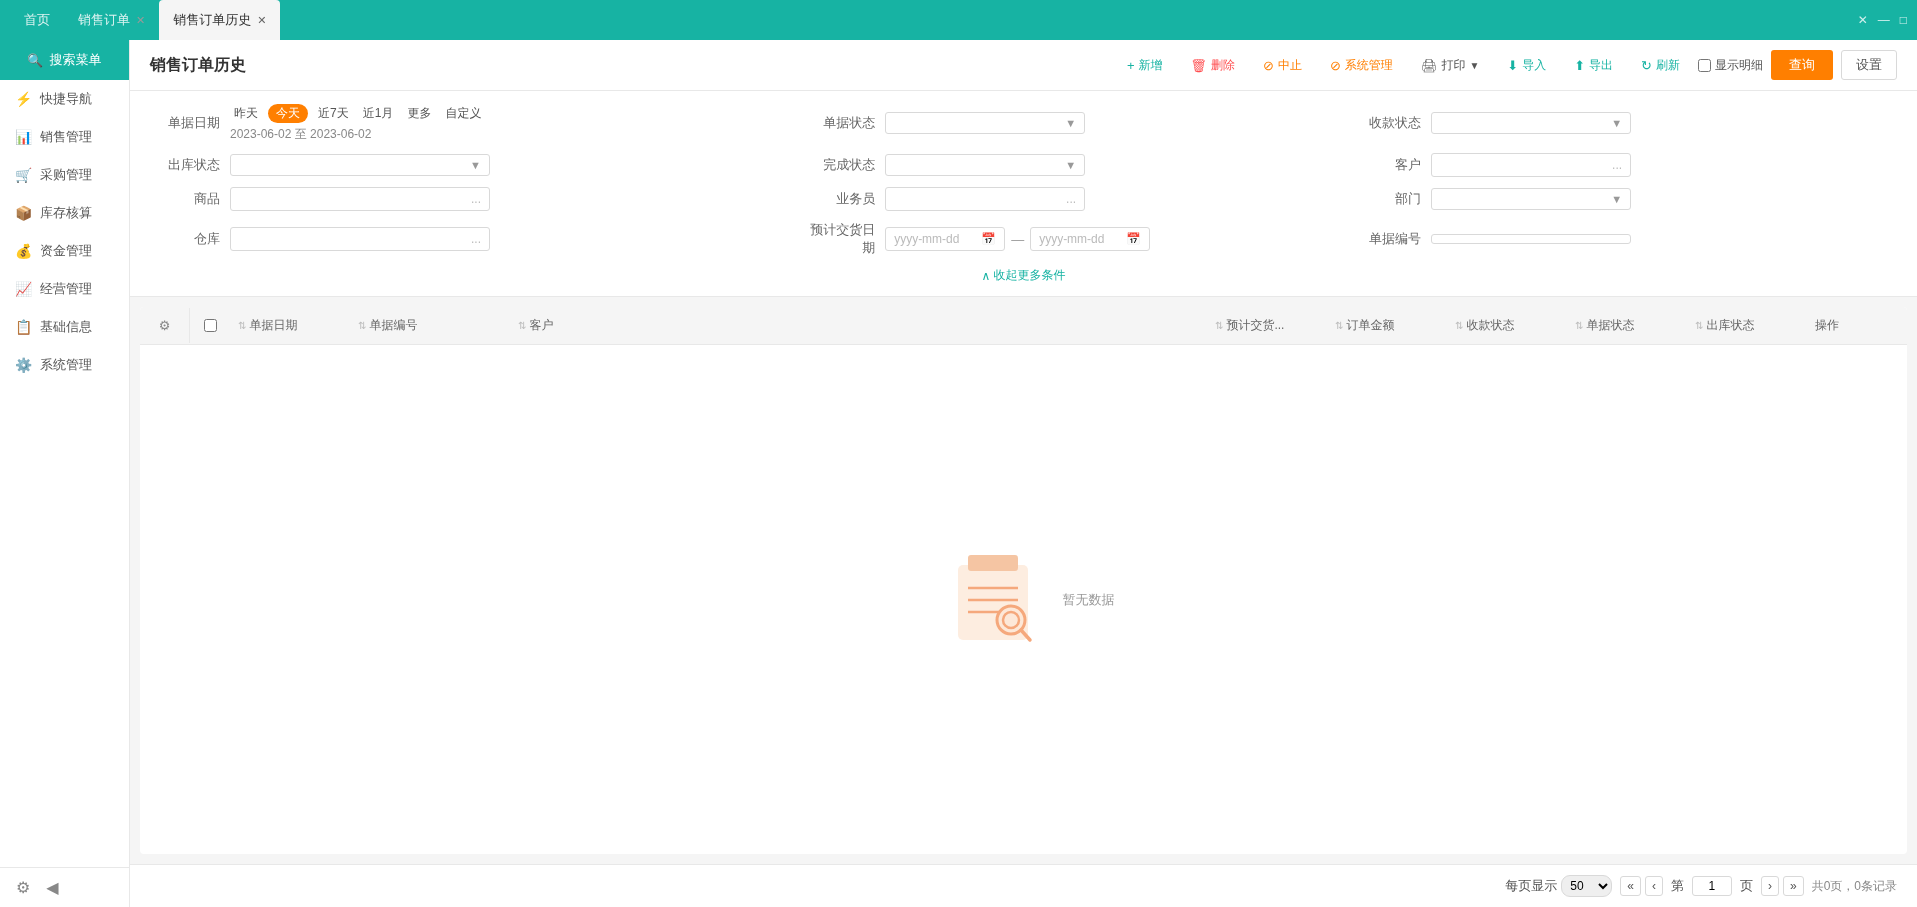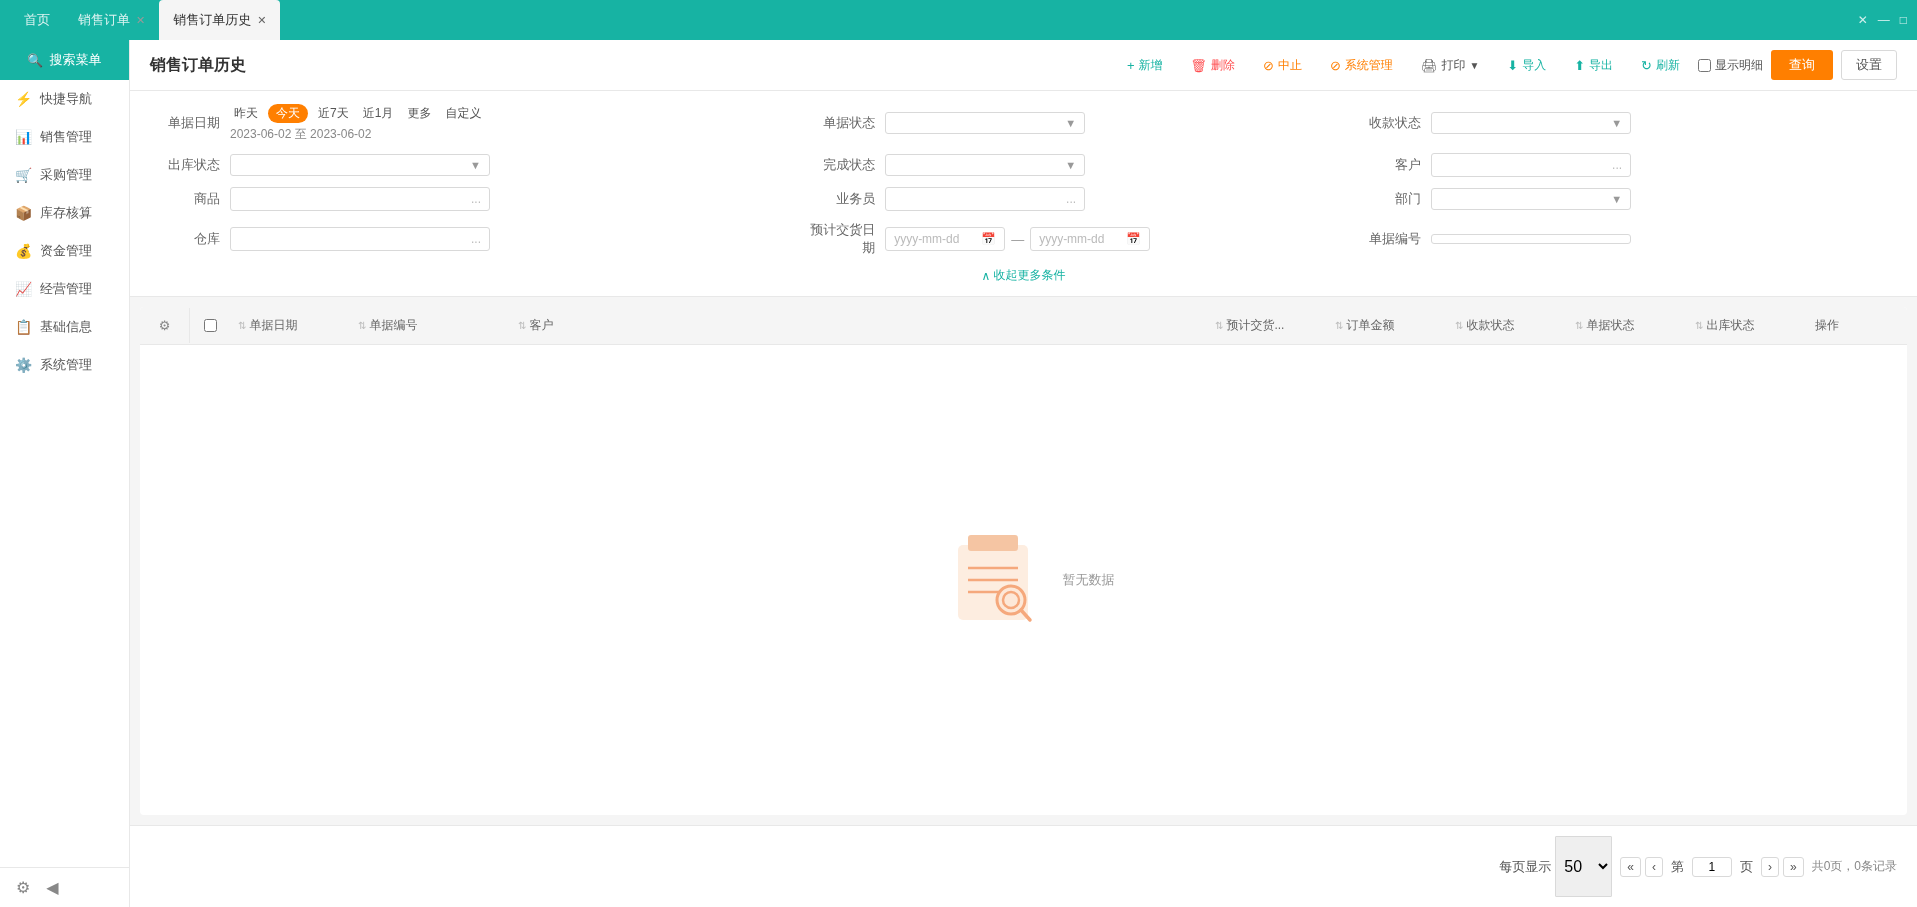--- a/index.html
+++ b/index.html
@@ -80,21 +80,21 @@
     .col-receipt { width: 120px; }
     .col-bill { width: 120px; }
     .col-stock { width: 120px; }
     .col-action { width: 100px; text-align: center; }
     .table-body { flex: 1; display: flex; align-items: center; justify-content: center; flex-direction: row; gap: 10px; }
     .empty-text { color: #999; font-size: 13px; }
 
     
     .pagination { display: flex; align-items: center; justify-content: flex-end; padding: 10px 20px; background: #fff; border-top: 1px solid #e8e8e8; gap: 8px; flex-shrink: 0; font-size: 13px; color: #555; }
     .page-size-select { display: flex; align-items: center; gap: 4px; }
-    .page-size-select select { border: 1px solid #d9d9d9; border-radius: 1px; padding: 20px 4px; font-size: 16px; }
+    .page-size-select select { border: 1px solid #d9d9d9; border-radius: 9px; padding: 2px 4px; font-size: 12px; }
     .page-nav { display: flex; align-items: center; gap: 4px; }
     .page-btn { border: 1px solid #d9d9d9; border-radius: 3px; padding: 2px 6px; background: #fff; cursor: pointer; color: #555; font-size: 12px; }
     .page-input { border: 1px solid #d9d9d9; border-radius: 3px; padding: 2px 6px; width: 40px; text-align: center; font-size: 12px; }
 
     
     .empty-illustration { width: 120px; height: 100px; position: relative; }
     .empty-illustration svg { width: 100%; height: 100%; }
   </style>
 </head>
 <body>

